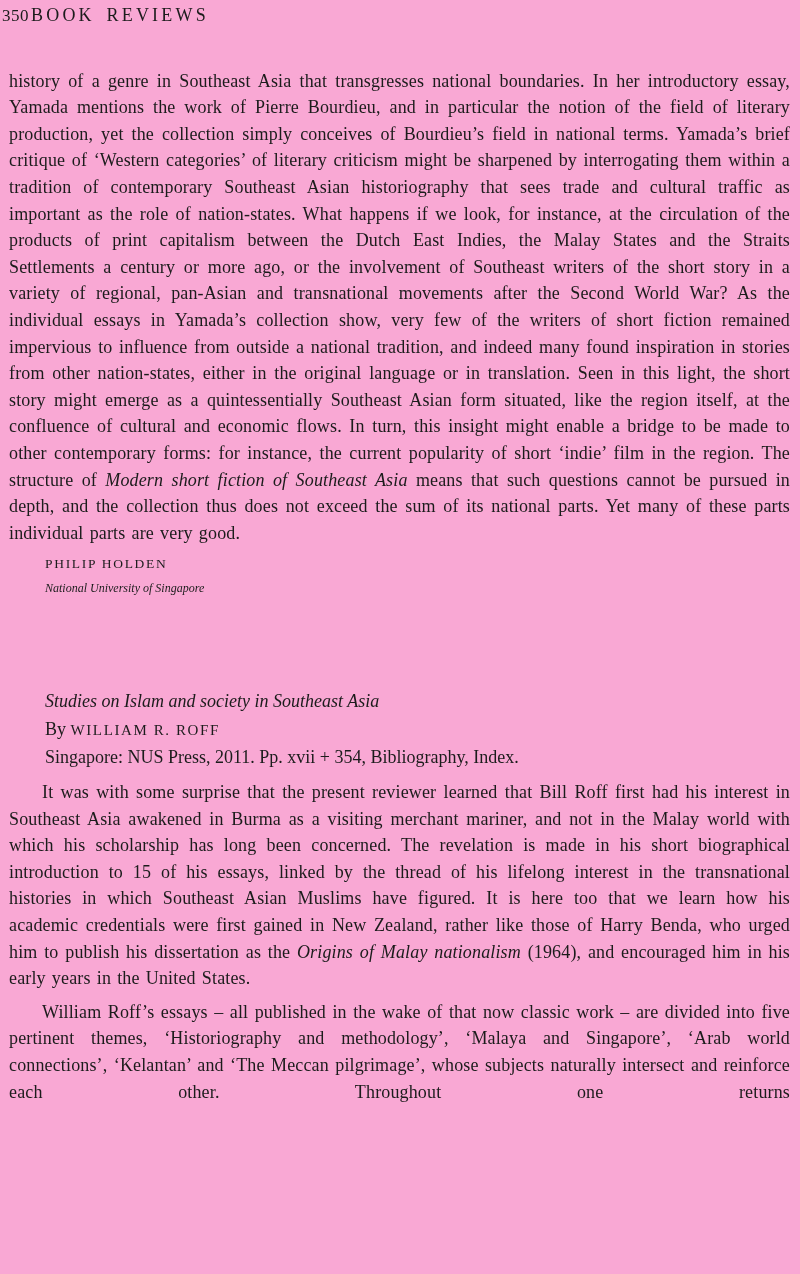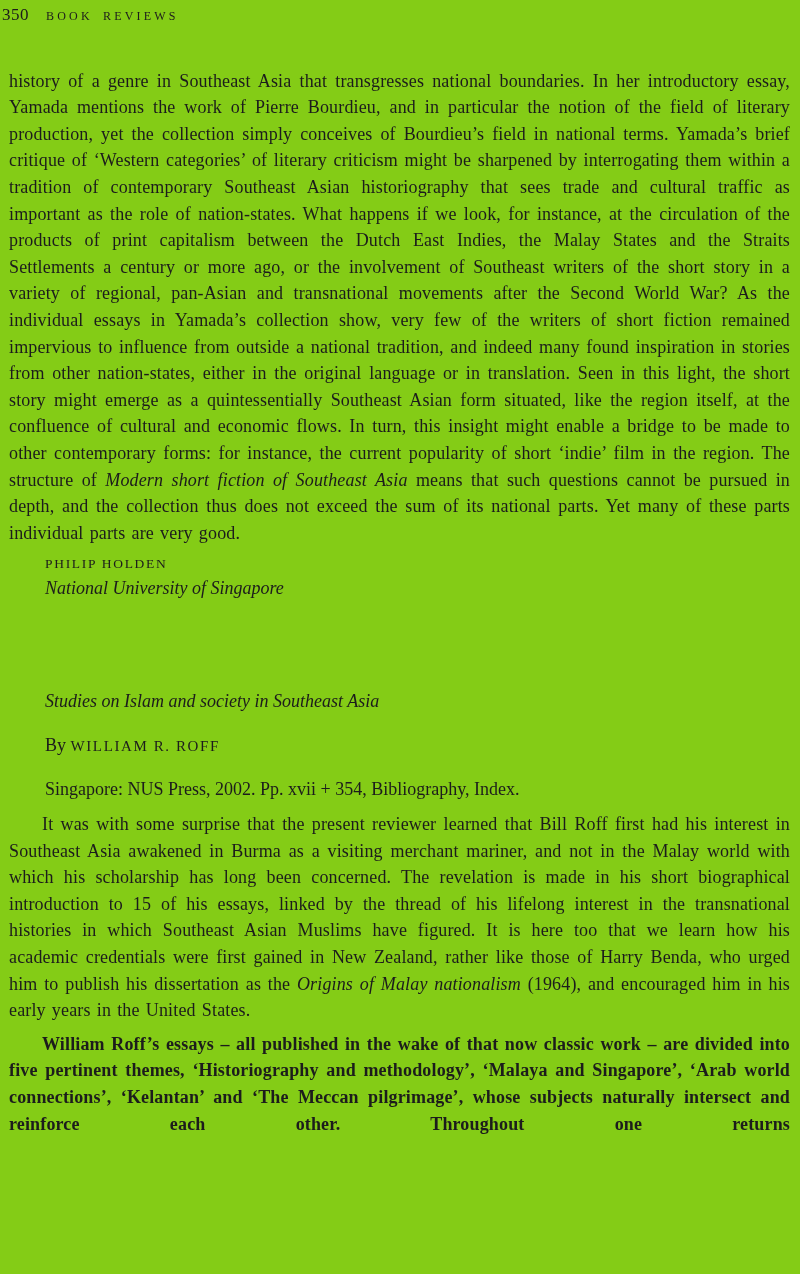--- a/index.html
+++ b/index.html
@@ -7,79 +7,77 @@
     padding: 0;
     background: #ffffff;
   }
   .page {
     position: relative;
     width: 800px;
     height: 1274px;
     box-sizing: border-box;
     padding: 2px 3px 0 2px;
     overflow: hidden;
-    background: #84cc16;
+    background: #f9a8d4;
     color: #1c1c1c;
     font-family: "Liberation Serif", "DejaVu Serif", serif;
     font-size: 18px;
     line-height: 26.6px;
   }
   .running-header {
     display: flex;
     align-items: baseline;
     margin: 0 0 38px 0;
   }
   .page-number {
     font-size: 17px;
     letter-spacing: 0.5px;
   }
   .running-head-title {
-    margin-left: 17px;
-    font-size: 12px;
+    margin-left: 2px;
+    font-size: 18px;
     letter-spacing: 3.2px;
     word-spacing: 4px;
   }
   p.body-para {
     margin: 7px;
     text-align: justify;
     letter-spacing: 0.15px;
     word-spacing: 1.5px;
   }
   p.body-para.indent {
     text-indent: 33px;
   }
   p.body-para.continued {
     text-align-last: justify;
-    font-weight: bold;
   }
   .italic { font-style: italic; }
   .sc {
     font-size: 15px;
     letter-spacing: 1.6px;
   }
   .signature-block {
     padding-left: 43px;
   }
   .signature-name {
     font-size: 13.5px;
     letter-spacing: 1.7px;
     line-height: 22px;
   }
   .signature-affiliation {
     font-style: italic;
-    font-size: 18px;
+    font-size: 12px;
     line-height: 27px;
   }
   .book-heading {
     margin-top: 86px;
     padding-left: 43px;
   }
   .book-heading > div {
     line-height: 27.6px;
-    margin-top: 16px;
   }
   .book-title { font-style: italic; }
   .first-body-para {
     margin-top: 36px;
   }
 </style>
 </head>
 <body>
 
 <div class="page">
@@ -92,20 +90,20 @@
   <p class="body-para"><span>history of a genre in Southeast Asia that transgresses national boundaries. In her introductory essay, Yamada mentions the work of Pierre Bourdieu, and in particular the notion of the field of literary production, yet the collection simply conceives of Bourdieu’s field in national terms. Yamada’s brief critique of ‘Western categories’ of literary criticism might be sharpened by interrogating them within a tradition of contemporary Southeast Asian historiography that sees trade and cultural traffic as important as the role of nation-states. What happens if we look, for instance, at the circulation of the products of print capitalism between the Dutch East Indies, the Malay States and the Straits Settlements a century or more ago, or the involvement of Southeast writers of the short story in a variety of regional, pan-Asian and transnational movements after the Second World War? As the individual essays in Yamada’s collection show, very few of the writers of short fiction remained impervious to influence from outside a national tradition, and indeed many found inspiration in stories from other nation-states, either in the original language or in translation. Seen in this light, the short story might emerge as a quintessentially Southeast Asian form situated, like the region itself, at the confluence of cultural and economic flows. In turn, this insight might enable a bridge to be made to other contemporary forms: for instance, the current popularity of short ‘indie’ film in the region. The structure of </span><span class="italic">Modern short fiction of Southeast Asia</span><span> means that such questions cannot be pursued in depth, and the collection thus does not exceed the sum of its national parts. Yet many of these parts individual parts are very good.</span></p>
 
   <div class="signature-block">
     <div class="signature-name">PHILIP HOLDEN</div>
     <div class="signature-affiliation">National University of Singapore</div>
   </div>
 
   <div class="book-heading">
     <div class="book-title">Studies on Islam and society in Southeast Asia</div>
     <div class="book-byline"><span>By </span><span class="sc">WILLIAM R. ROFF</span></div>
-    <div class="book-imprint">Singapore: NUS Press, 2002. Pp. xvii + 354, Bibliography, Index.</div>
+    <div class="book-imprint">Singapore: NUS Press, 2011. Pp. xvii + 354, Bibliography, Index.</div>
   </div>
 
   <p class="body-para indent first-body-para"><span>It was with some surprise that the present reviewer learned that Bill Roff first had his interest in Southeast Asia awakened in Burma as a visiting merchant mariner, and not in the Malay world with which his scholarship has long been concerned. The revelation is made in his short biographical introduction to 15 of his essays, linked by the thread of his lifelong interest in the transnational histories in which Southeast Asian Muslims have figured. It is here too that we learn how his academic credentials were first gained in New Zealand, rather like those of Harry Benda, who urged him to publish his dissertation as the </span><span class="italic">Origins of Malay nationalism</span><span> (1964), and encouraged him in his early years in the United States.</span></p>
 
   <p class="body-para indent continued"><span>William Roff’s essays – all published in the wake of that now classic work – are divided into five pertinent themes, ‘Historiography and methodology’, ‘Malaya and Singapore’, ‘Arab world connections’, ‘Kelantan’ and ‘The Meccan pilgrimage’, whose subjects naturally intersect and reinforce each other. Throughout one returns</span></p>
 
 </div>
 
 </body></html>

